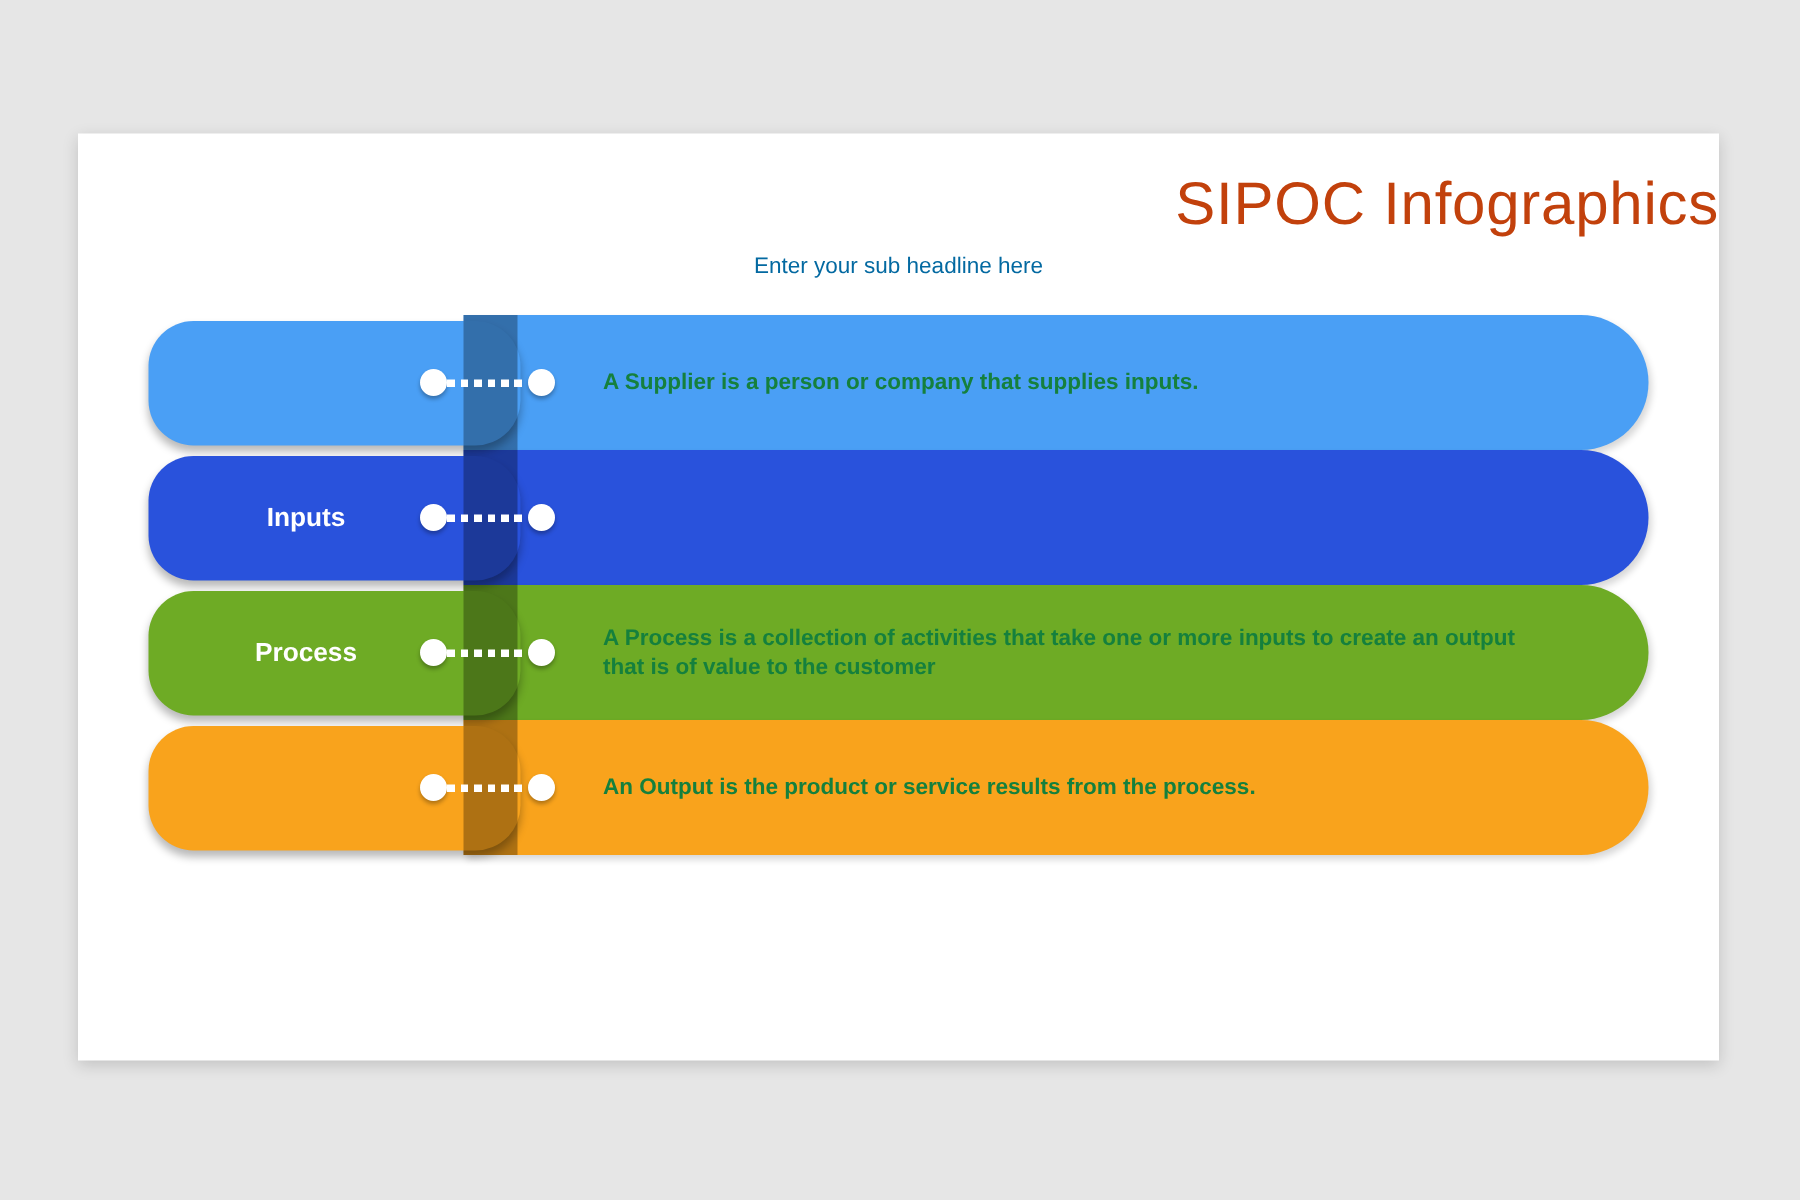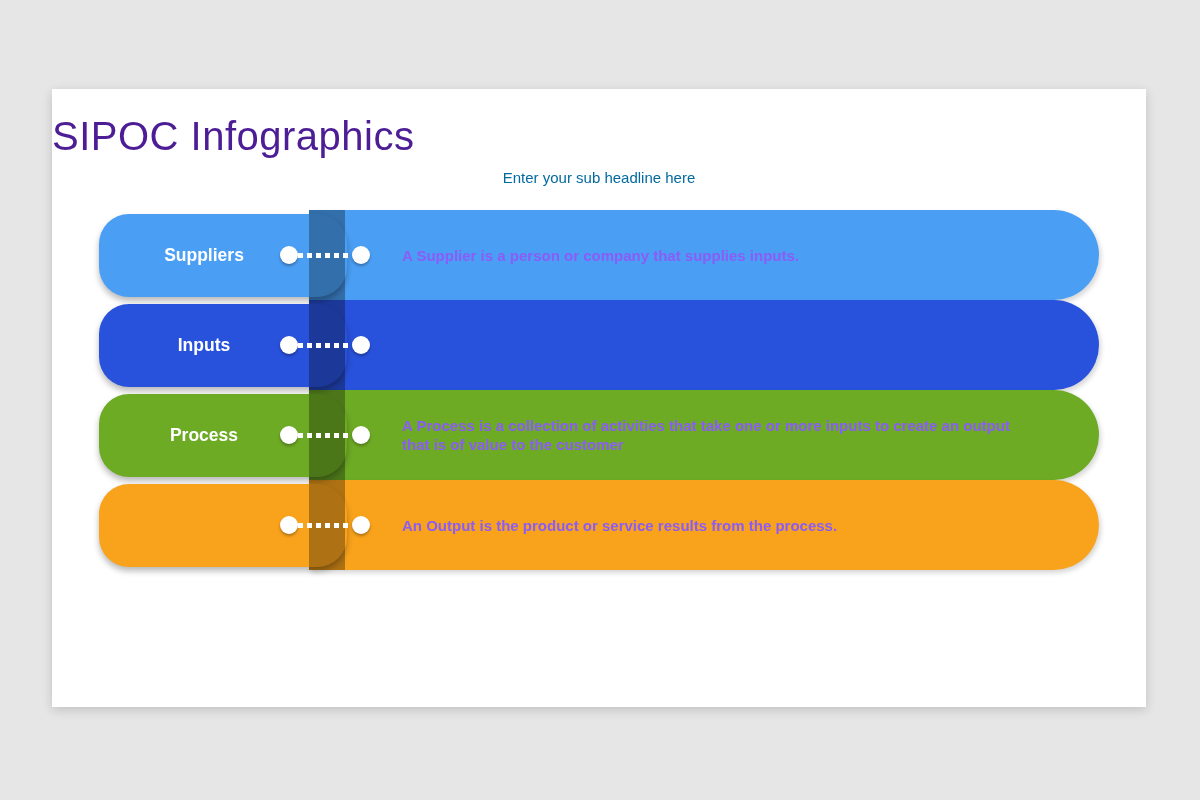--- a/index.html
+++ b/index.html
@@ -13,24 +13,24 @@
   }
   .slide {
     position: absolute;
     left: 52px; top: 89px;
     width: 1094px; height: 618px;
     background: #ffffff;
     box-shadow: 0 3px 10px rgba(0,0,0,0.16);
   }
   .title {
     margin: 25px 0 0 0;
-    text-align: left;
+    text-align: right;
     font-size: 40px;
     font-weight: 400;
-    color: #4c1d95;
+    color: #c2410c;
     letter-spacing: 0.5px;
   }
   .subtitle {
     margin: 10px 0 0 0;
     text-align: center;
     font-size: 15px;
     font-weight: 400;
     color: #0369a1;
   }
   .rows {
@@ -89,21 +89,21 @@
     text-align: center;
     color: #ffffff;
     font-size: 17.5px;
     font-weight: bold;
     z-index: 4;
   }
   .desc {
     position: absolute;
     left: 303px; width: 628px;
     top: 50%; transform: translateY(-50%);
-    color: #8b5cf6;
+    color: #15803d;
     font-size: 15px;
     font-weight: bold;
     line-height: 19px;
     z-index: 4;
   }
 </style>
 </head>
 <body style="--band: rgba(0,0,0,0.30); background: rgb(230, 230, 230);">
 
 <div class="slide">
@@ -112,21 +112,20 @@
   <div class="rows" id="rows">
   <div class="row" style="--c: #4A9FF5;">
     <div class="bar"></div>
     <div class="pill"></div>
     <div class="band"></div>
     <div class="connector">
       <span class="dot-circle"></span>
       <span class="dot-line"></span>
       <span class="dot-circle"></span>
     </div>
-    <div class="label">Suppliers</div>
     <div class="desc">A Supplier is a person or company that supplies inputs.</div>
   </div>
 
   <div class="row" style="--c: #2952DC;">
     <div class="bar"></div>
     <div class="pill"></div>
     <div class="band"></div>
     <div class="connector">
       <span class="dot-circle"></span>
       <span class="dot-line"></span>

